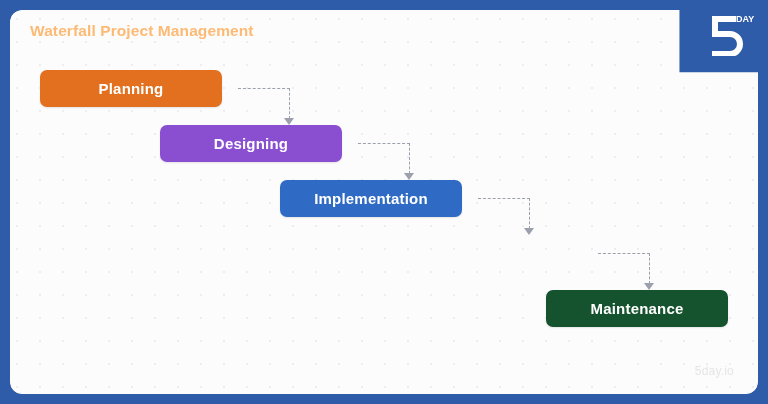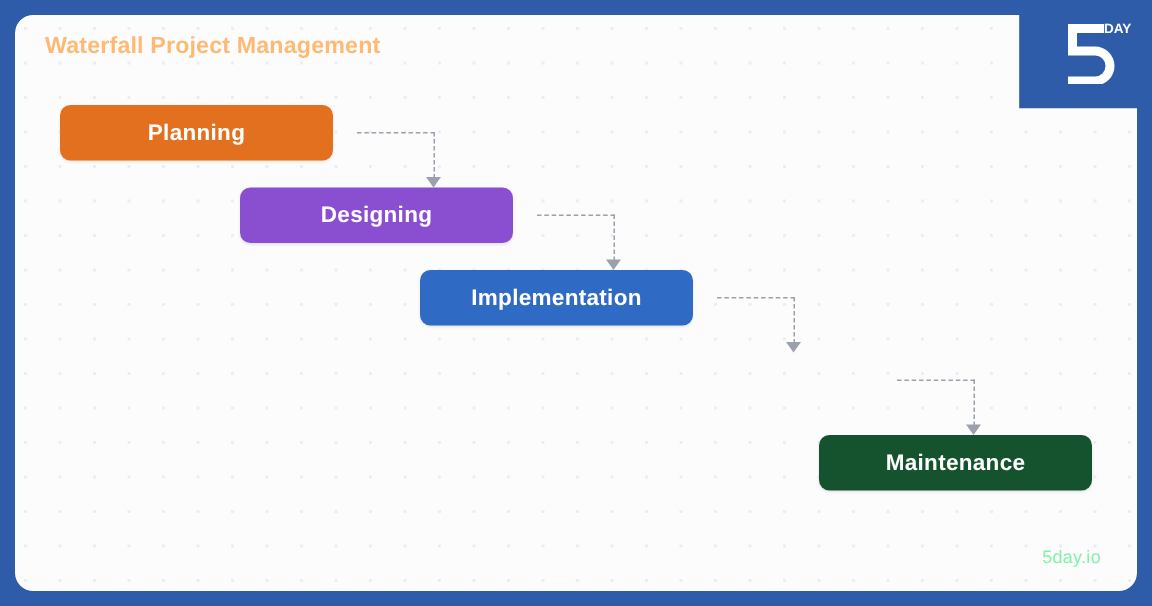--- a/index.html
+++ b/index.html
@@ -34,21 +34,21 @@
     background-position:6px 8px;
   }
 
   .title{
     position:absolute;left:30px;top:22px;
     font-size:15.5px;font-weight:600;color:#fdba74;letter-spacing:.1px;
     z-index:5;white-space:nowrap;
   }
   .footer{
     position:absolute;right:34px;bottom:26px;
-    font-size:12px;color:#86efac;z-index:5;letter-spacing:.2px;
+    font-size:12px;color:#e5e5e5;z-index:5;letter-spacing:.2px;
   }
 
   
   .phase{
     position:absolute;z-index:5;
     height:37px;width:182px;border-radius:7px;
     display:flex;align-items:center;justify-content:center;
     color:#FFFFFF;font-size:15px;font-weight:600;letter-spacing:.2px;
     box-shadow:0 1px 2px rgba(0,0,0,.10);
   }

